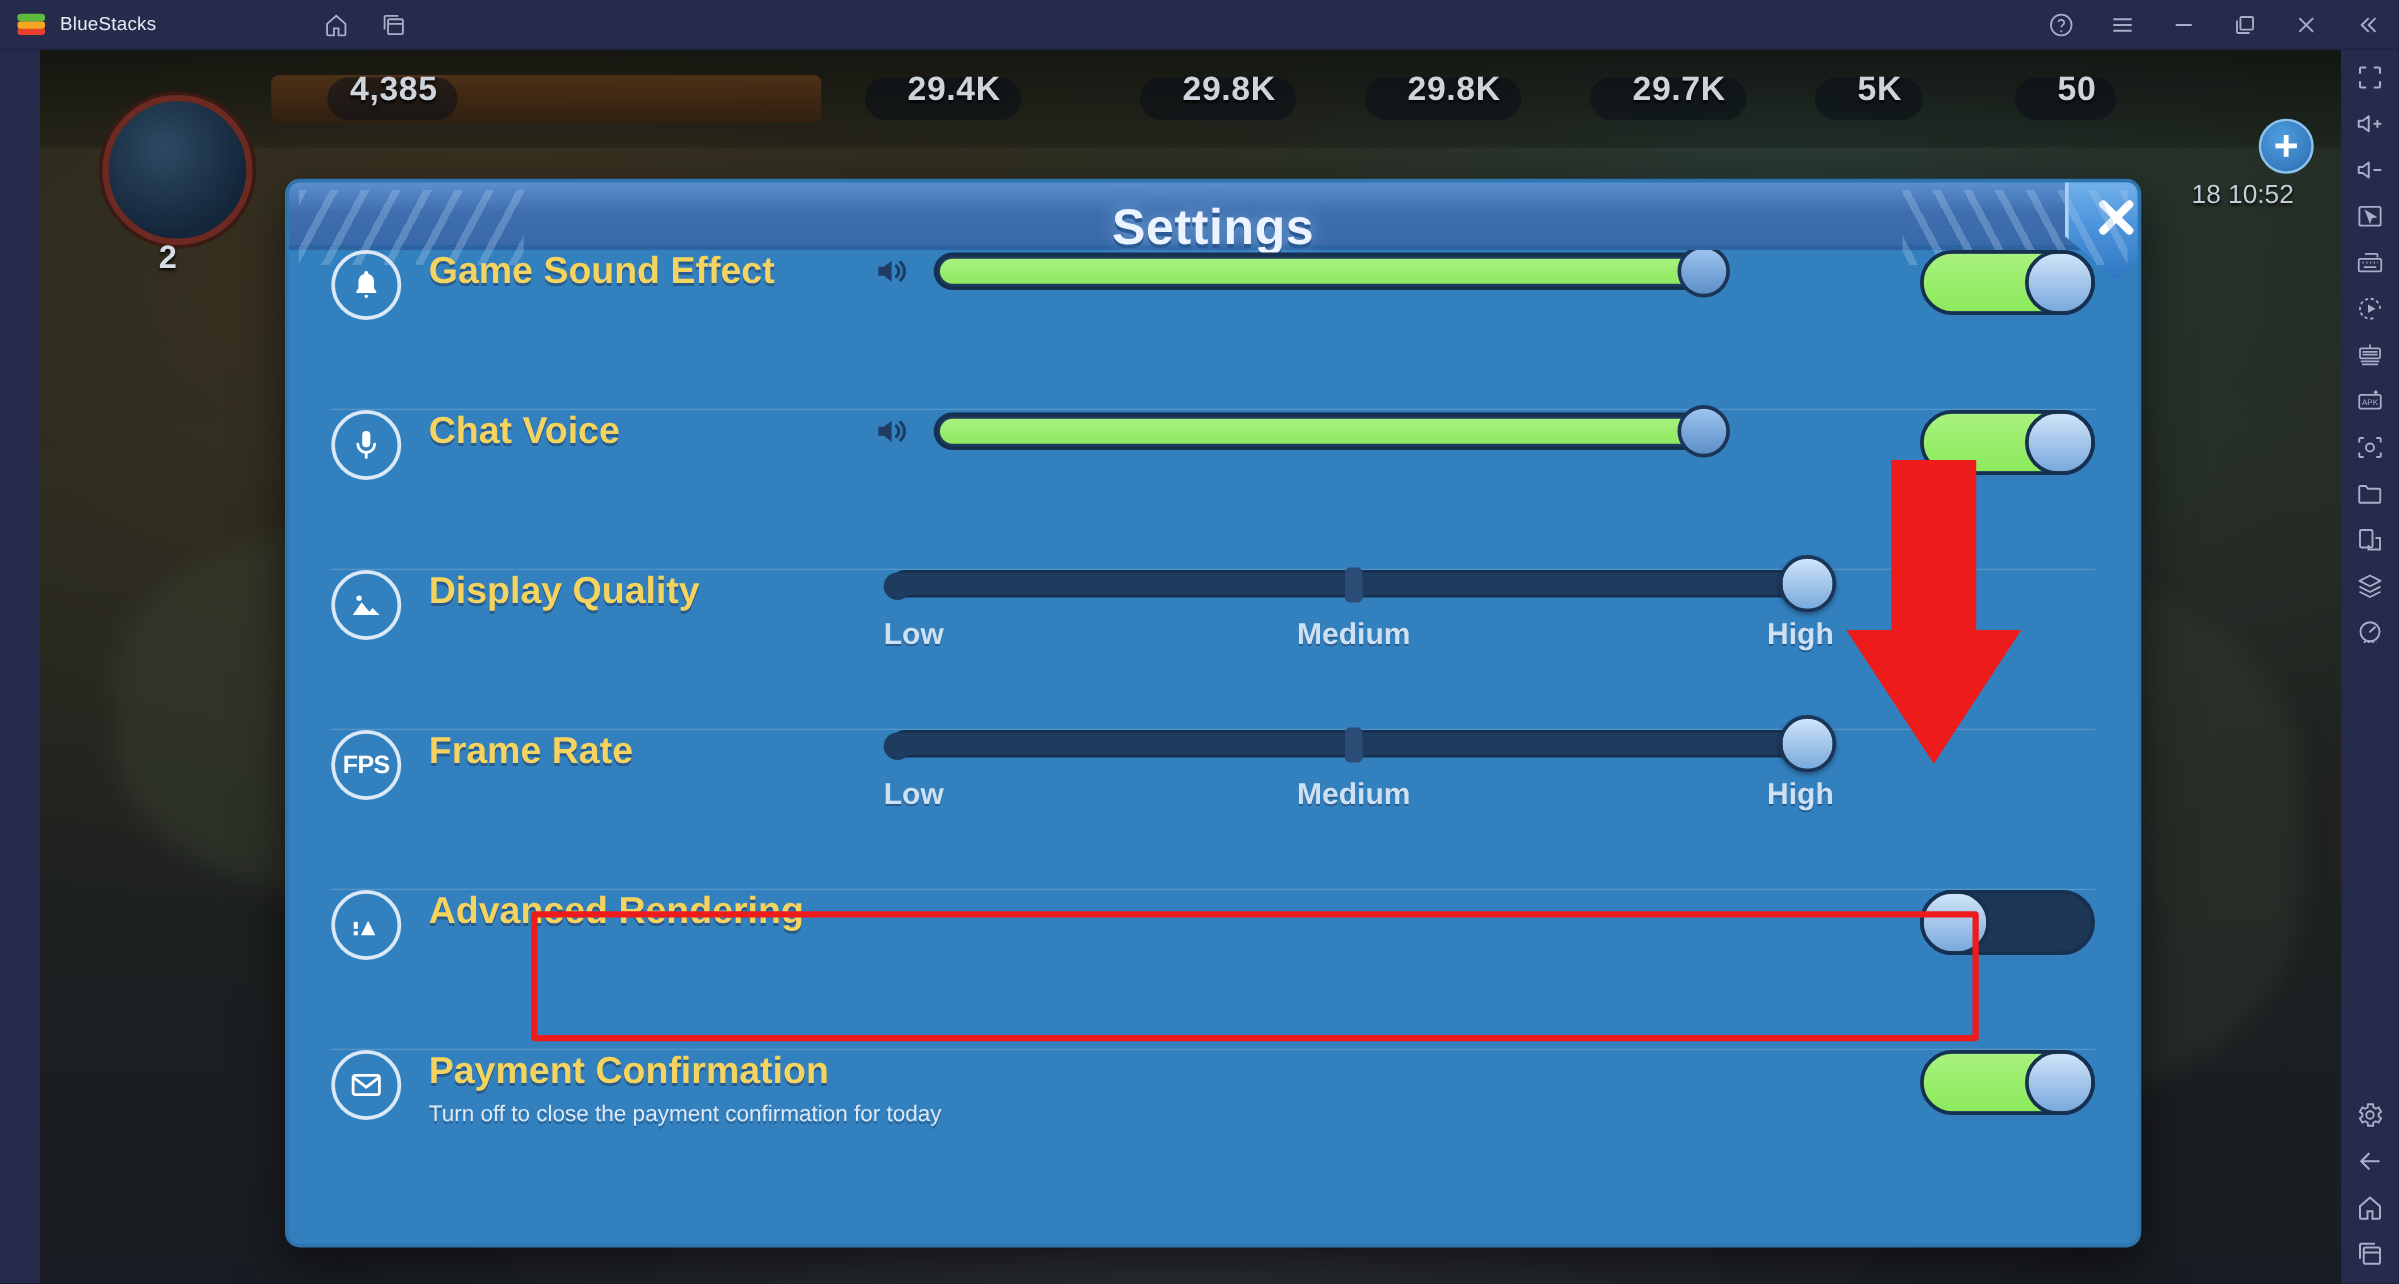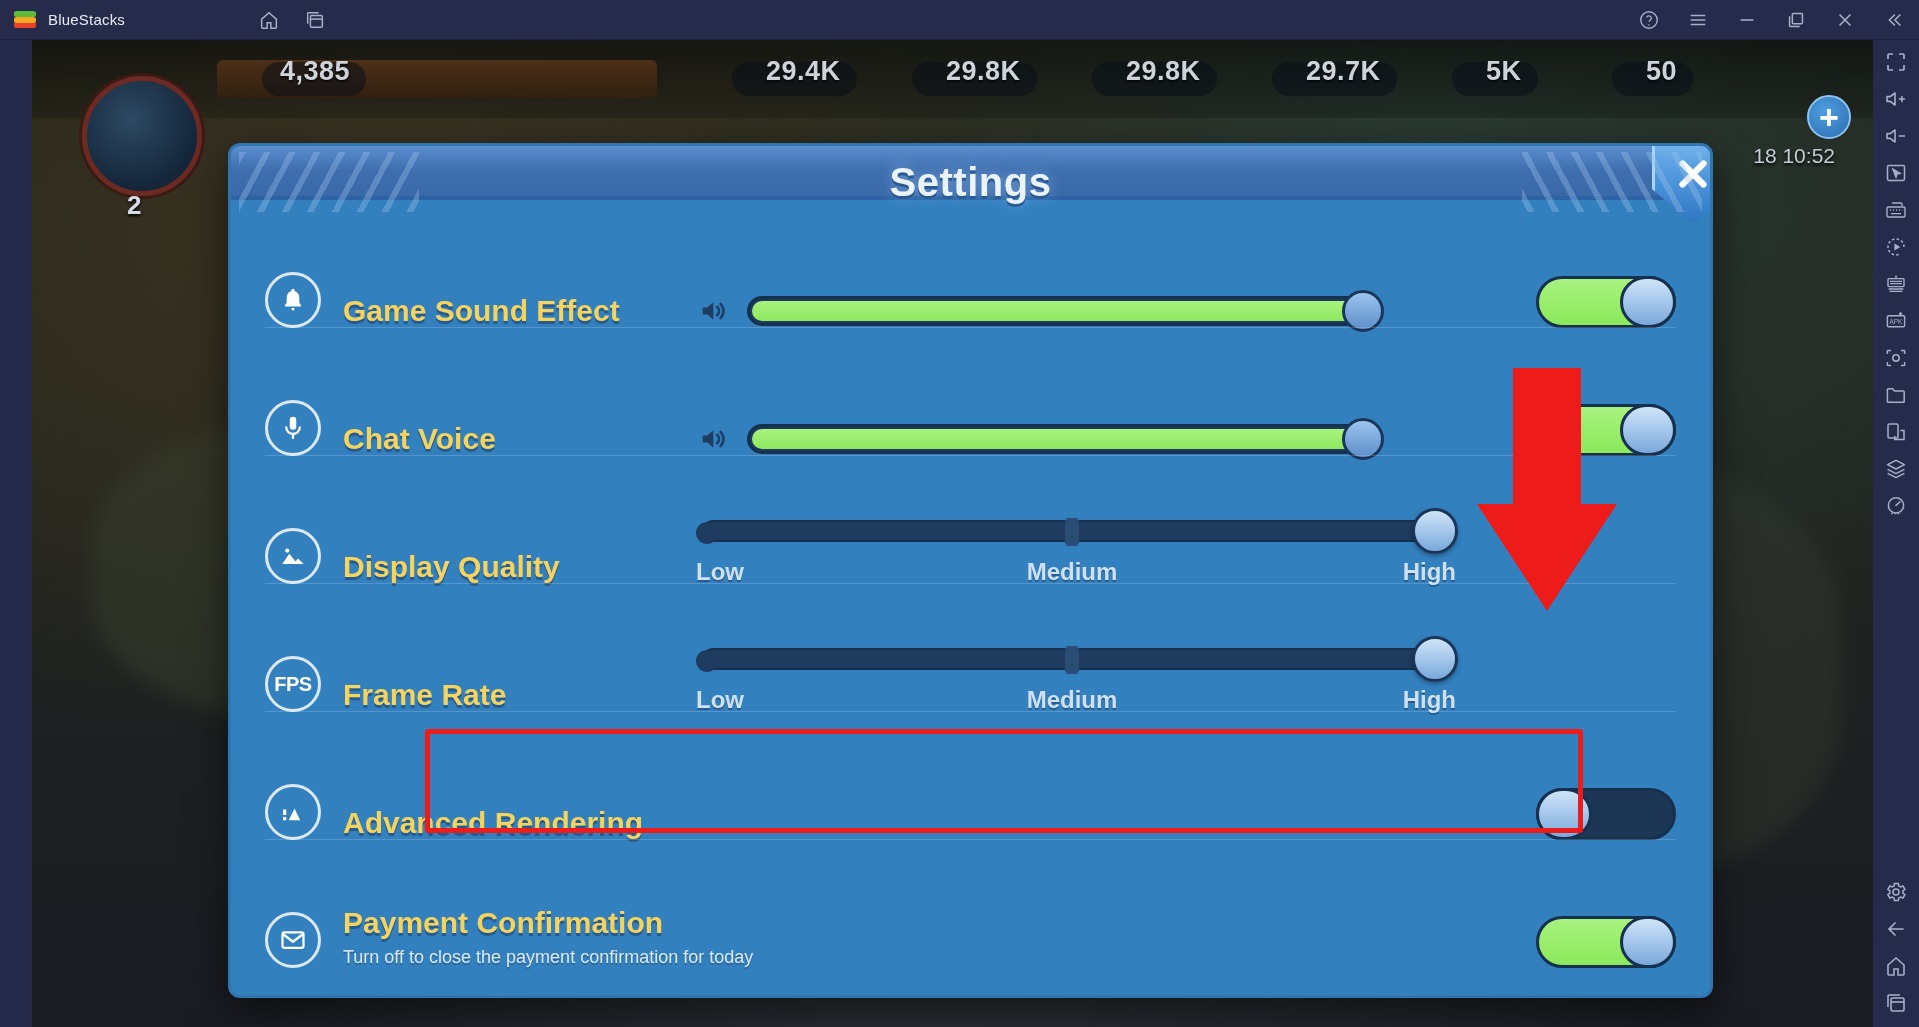--- a/index.html
+++ b/index.html
@@ -107,21 +107,21 @@
     background: linear-gradient(180deg,#7db9ee 0%, #4e96dd 48%, #2f76c2 100%);
     clip-path: polygon(0 0, 100% 0, 100% 62%, 50% 100%, 0 62%);
     border: 3px solid #a9d4f6; border-bottom: none;
     display:flex; align-items:flex-start; justify-content:center; padding-top:18px;
     cursor:pointer;
   }
   #close-shield svg { width: 42px; height: 42px; color:#ffffff; }
 
   #dialog-body { position:relative; height: 778px; overflow: hidden; }
 
-  .row { position:relative; display:flex; align-items:flex-end; height: 128px;
+  .row { position:relative; display:flex; align-items:flex-start; height: 128px;
          padding-left: 34px; }
   .row-divider { position:absolute; left:34px; right:34px; bottom:0; height:1px;
                  background: rgba(255,255,255,.17); }
 
   .icon-circle {
     width: 56px; height: 56px; border-radius: 50%; border: 3px solid #dbe9f7;
     display:flex; align-items:center; justify-content:center; flex: 0 0 auto;
     color:#ffffff;
   }
   .icon-circle svg { width: 30px; height: 30px; }
@@ -145,21 +145,21 @@
     position:relative; width: 628px; height: 30px; border-radius: 15px;
     background: #1e3a5c; border: 3px solid #16304f;
   }
   .vol-fill { position:absolute; left:2px; top:2px; bottom:2px; border-radius:13px;
               background: linear-gradient(180deg,#a8f27e,#8fe85f); }
   .vol-knob { position:absolute; top:-9px; width: 42px; height: 42px; border-radius:50%;
               background: linear-gradient(180deg,#9cc4ee,#5d8fc8);
               border: 3px solid #1b3557; }
 
   
-  .step-wrap { position:relative; margin-left: 29px; width: 740px; }
+  .step-wrap { position:relative; margin-left: 40px; width: 740px; }
   .step-track { position:relative; height: 22px; border-radius: 11px; background: #1f3b5f;
                 border: 2px solid #16304f; }
   .step-dot { position:absolute; top: -4px; width: 14px; height: 28px; background:#2a4c75;
               border-radius: 4px; }
   .step-cap { position:absolute; top: 0; width: 22px; height: 22px; border-radius: 50%; background:#1f3b5f; }
   .step-knob { position:absolute; top: -14px; width: 46px; height: 46px; border-radius: 50%;
                background: linear-gradient(180deg,#cfe4f9,#7aa9dc);
                border: 3px solid #1b3557; box-shadow: 0 2px 4px rgba(0,0,0,.35); }
   .step-labels { position:relative; margin-top: 16px; height: 26px; color:#cfe0f2; font-size: 24px;
                  font-weight: bold; text-shadow: 0 2px 0 rgba(25,55,95,.5); }
@@ -255,21 +255,21 @@
 
     <div class="scen" style="left:60px;  top:380px; width:520px; height:300px; background:#3a4230;"></div>
     <div class="scen" style="left:620px; top:560px; width:640px; height:380px; background:#3c3a33;"></div>
     <div class="scen" style="left:1290px;top:420px; width:520px; height:420px; background:#333a30;"></div>
     <div class="scen" style="left:880px; top:130px; width:420px; height:240px; background:#2b3b3e;"></div>
 
     <div id="hud">
       <div id="hud-weapons"></div>
       <div class="hud-pill" style="left:230px; padding-left:18px;">4,385</div>
 
-      <div class="hud-pill" style="left:700px;">29.4K</div>
+      <div class="hud-pill" style="left:660px;">29.4K</div>
       <div class="hud-pill" style="left:880px;">29.8K</div>
       <div class="hud-pill" style="left:1060px;">29.8K</div>
       <div class="hud-pill" style="left:1240px;">29.7K</div>
       <div class="hud-pill" style="left:1420px;">5K</div>
       <div class="hud-pill" style="left:1580px;">50</div>
       <div id="hud-plus">+</div>
     </div>
 
     <div id="avatar"></div>
     <div id="avatar-lvl">2</div>

